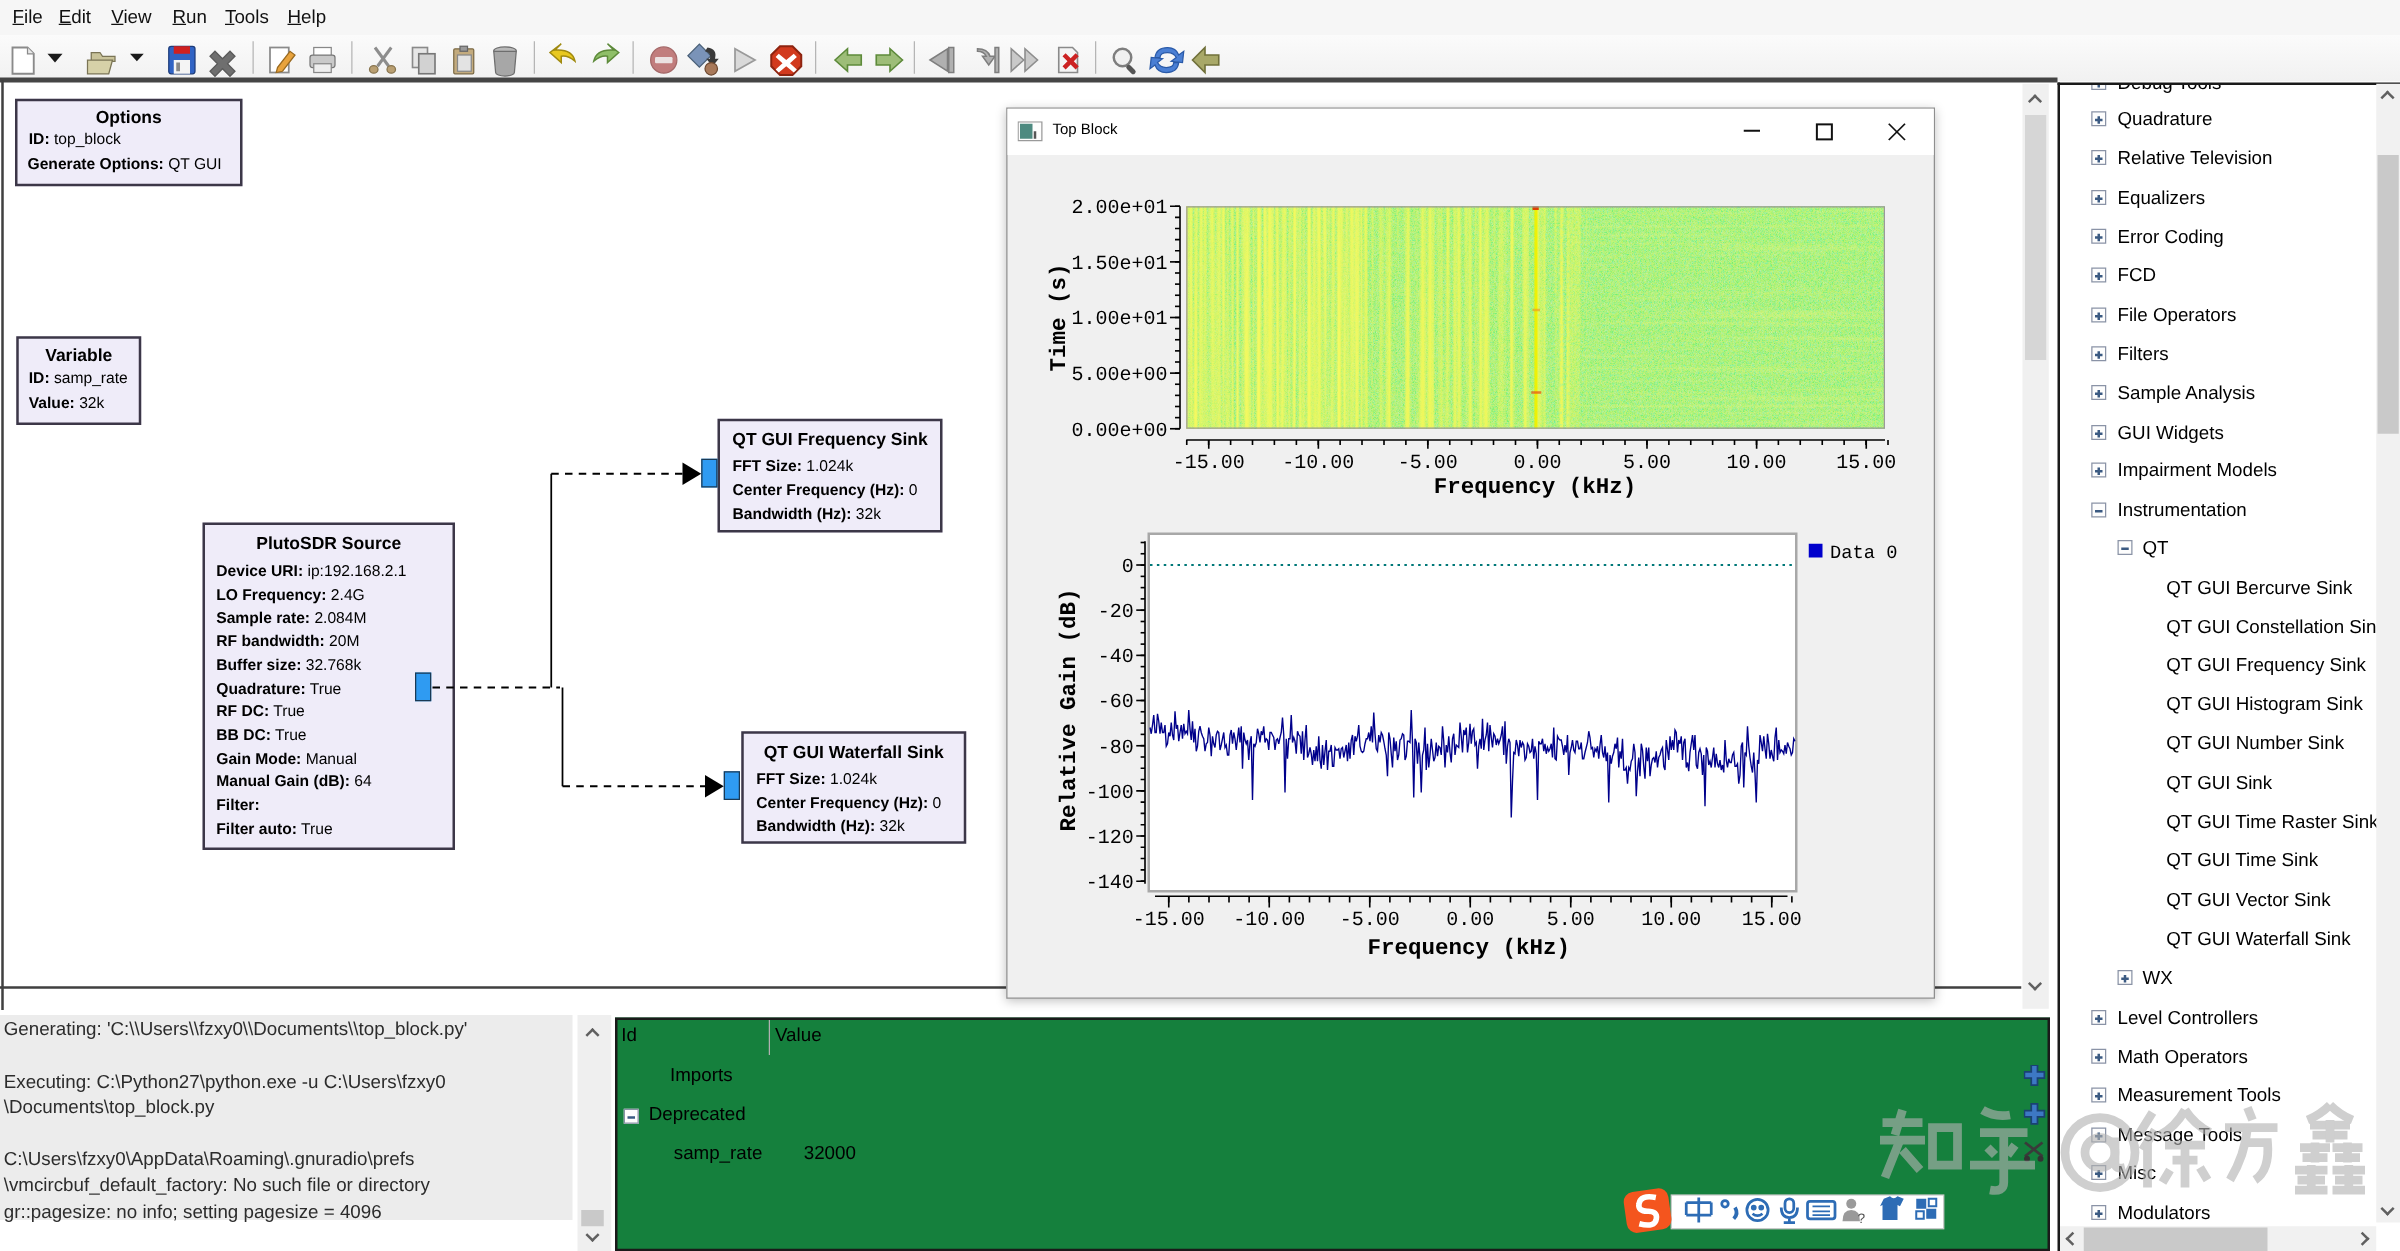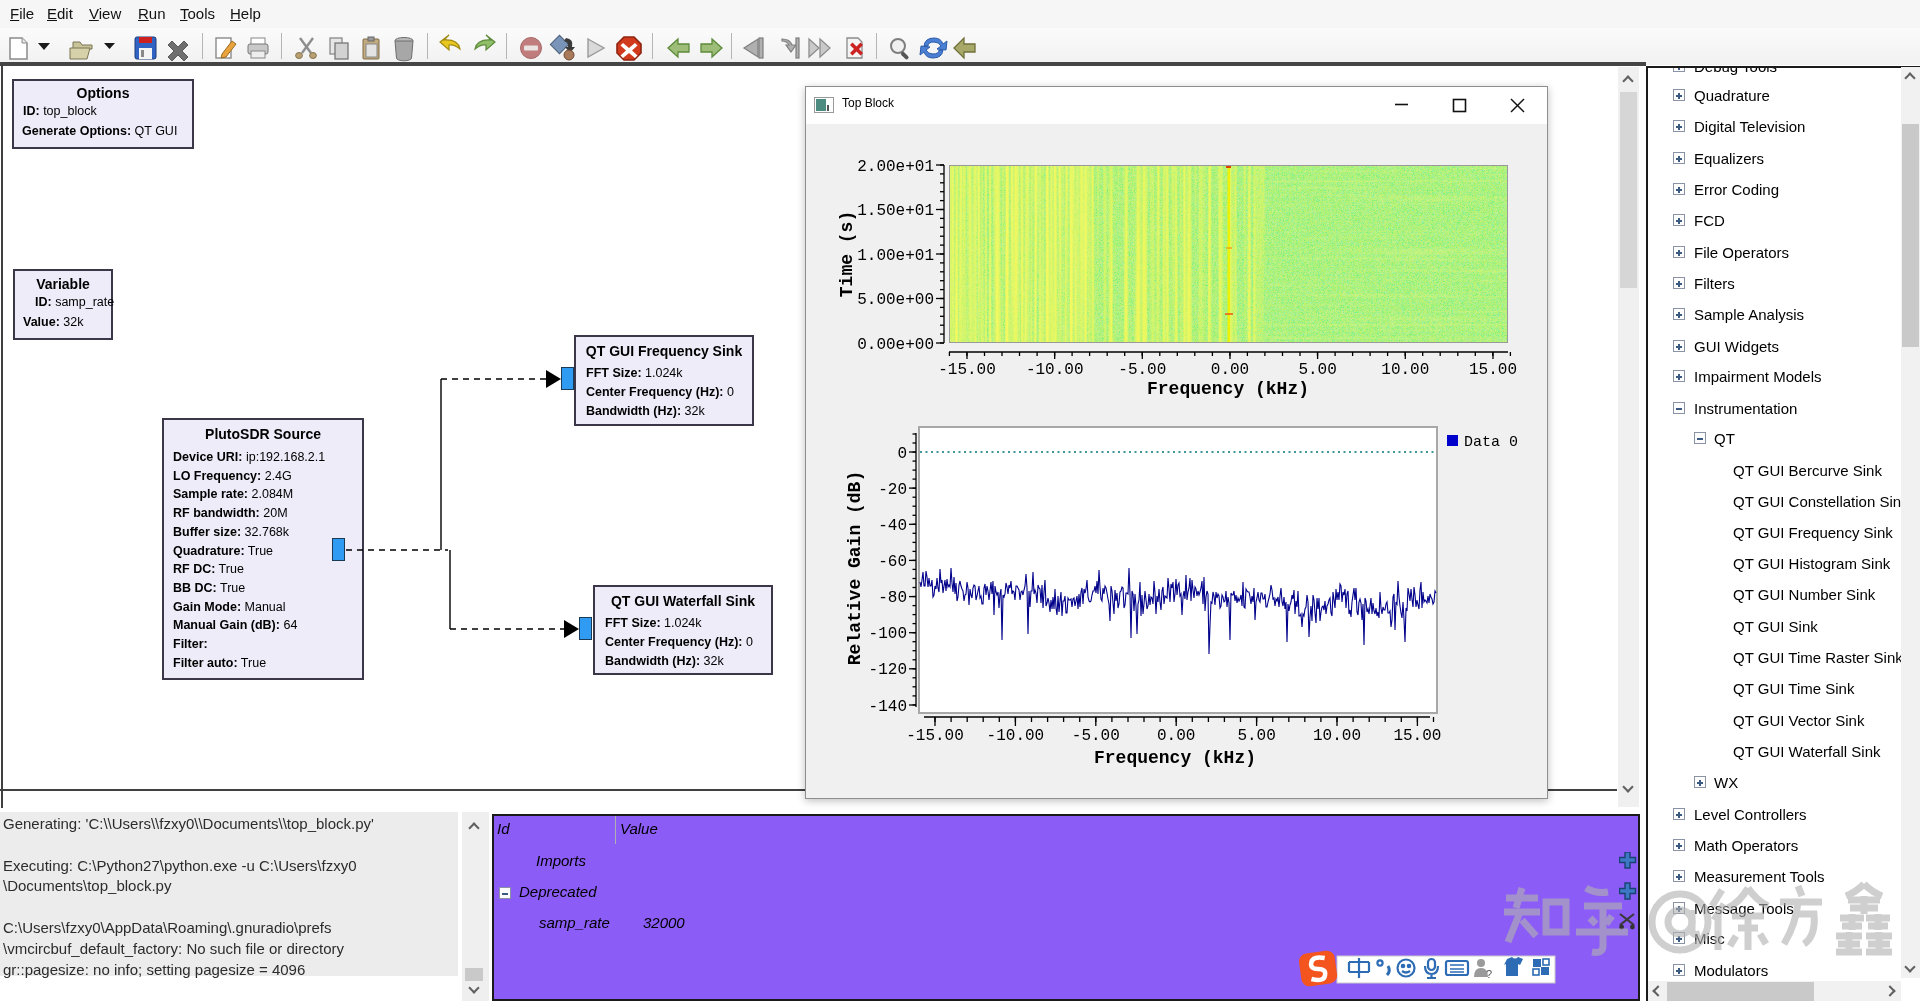--- a/index.html
+++ b/index.html
@@ -20,21 +20,21 @@
 #cscroll { position:absolute; left:1618px; top:67px; width:21px; height:740px; background:#f0f0f0; }
 #tree { position:absolute; left:1646px; top:66px; width:274px; height:935px; background:#fff; border-left:2px solid #1a1a1a; border-top:2px solid #1a1a1a; overflow:hidden; }
 .trow { position:absolute; left:0; font-size:15px; color:#000; white-space:nowrap; }
 .exp { position:absolute; width:12px; height:12px; border:1px solid #8a93a6; background:#fdfdfd; }
 .exp i { position:absolute; left:2px; top:5px; width:6px; height:2px; background:#3b5a82; }
 .exp b { position:absolute; left:4px; top:3px; width:2px; height:6px; background:#3b5a82; }
 #tscroll { position:absolute; left:1901px; top:67px; width:19px; height:911px; background:#f1f1f1; }
 #thscroll { position:absolute; left:1648px; top:981px; width:253px; height:20px; background:#f1f1f1; }
 #console { position:absolute; left:0; top:812px; width:458px; height:164px; background:#ececec; font-size:15px; color:#2c2c2c; padding:2px 0 0 3px; line-height:20.8px; }
 #conscroll { position:absolute; left:462px; top:812px; width:27px; height:189px; background:#efefef; }
-#varpanel { position:absolute; left:492px; top:814px; width:1148px; height:187px; background:#8b5cf6; border:2px solid #1a1a1a;font-style:italic; }
+#varpanel { position:absolute; left:492px; top:814px; width:1148px; height:187px; background:#15803d; border:2px solid #1a1a1a; }
 #varpanel .t { position:absolute; font-size:15px; color:#000; white-space:nowrap; }
 #window { position:absolute; left:805px; top:86px; width:743px; height:713px; background:#f0f0f0; border:1px solid #8f8f8f; box-shadow:0 2px 8px rgba(0,0,0,0.25); }
 #titlebar { position:absolute; left:0; top:0; width:741px; height:37px; background:#fff; }
 #titlebar .tt { position:absolute; left:36px; top:9px; font-size:12px; color:#000; }
 #watermark { position:absolute; left:1500px; top:880px; width:400px; height:80px; opacity:0.62; pointer-events:none; }
 #sogou { position:absolute; left:1296px; top:949px; width:262px; height:38px; }
 </style></head>
 <body>
 <div id="menubar">
   <span style="left:10px"><u>F</u>ile</span>
@@ -174,21 +174,21 @@
 <div id="canvas"></div>
 <div id="canvasL"></div>
 <div id="canvasB"></div>
 <div class="blk" style="left:12px;top:79px;width:182px;height:70px;padding-top:4px">
   <span class="bt">Options</span>
   <span class="bp" style="margin:3px 0 0 9px"><b>ID:</b> top_block</span>
   <span class="bp" style="margin:6px 0 0 8px"><b>Generate Options:</b> QT GUI</span>
 </div>
 <div class="blk" style="left:13px;top:269px;width:100px;height:71px;padding-top:5px">
   <span class="bt">Variable</span>
-  <span class="bp" style="margin:3px 0 0 20px"><b>ID:</b> samp_rate</span>
+  <span class="bp" style="margin:3px 0 0 8px"><b>ID:</b> samp_rate</span>
   <span class="bp" style="margin:6px 0 0 8px"><b>Value:</b> 32k</span>
 </div>
 <div class="blk" style="left:162px;top:418px;width:202px;height:262px;padding-top:6px">
   <span class="bt">PlutoSDR Source</span>
   <div style="margin:6px 0 0 9px;line-height:18.7px;font-size:12.5px">
   <span class="bp"><b>Device URI:</b> ip:192.168.2.1</span>
   <span class="bp"><b>LO Frequency:</b> 2.4G</span>
   <span class="bp"><b>Sample rate:</b> 2.084M</span>
   <span class="bp"><b>RF bandwidth:</b> 20M</span>
   <span class="bp"><b>Buffer size:</b> 32.768k</span>
@@ -250,21 +250,21 @@
 <div class="trow" style="left:46px;top:-10px">Debug Tools</div>
 <div class="exp" style="left:25px;top:21px">
       <i></i>
       <b></b>
     </div>
 <div class="trow" style="left:46px;top:19px">Quadrature</div>
 <div class="exp" style="left:25px;top:52px">
       <i></i>
       <b></b>
     </div>
-<div class="trow" style="left:46px;top:50px">Digital Television</div>
+<div class="trow" style="left:46px;top:50px">Relative Television</div>
 <div class="exp" style="left:25px;top:84px">
       <i></i>
       <b></b>
     </div>
 <div class="trow" style="left:46px;top:82px">Equalizers</div>
 <div class="exp" style="left:25px;top:115px">
       <i></i>
       <b></b>
     </div>
 <div class="trow" style="left:46px;top:113px">Error Coding</div>

